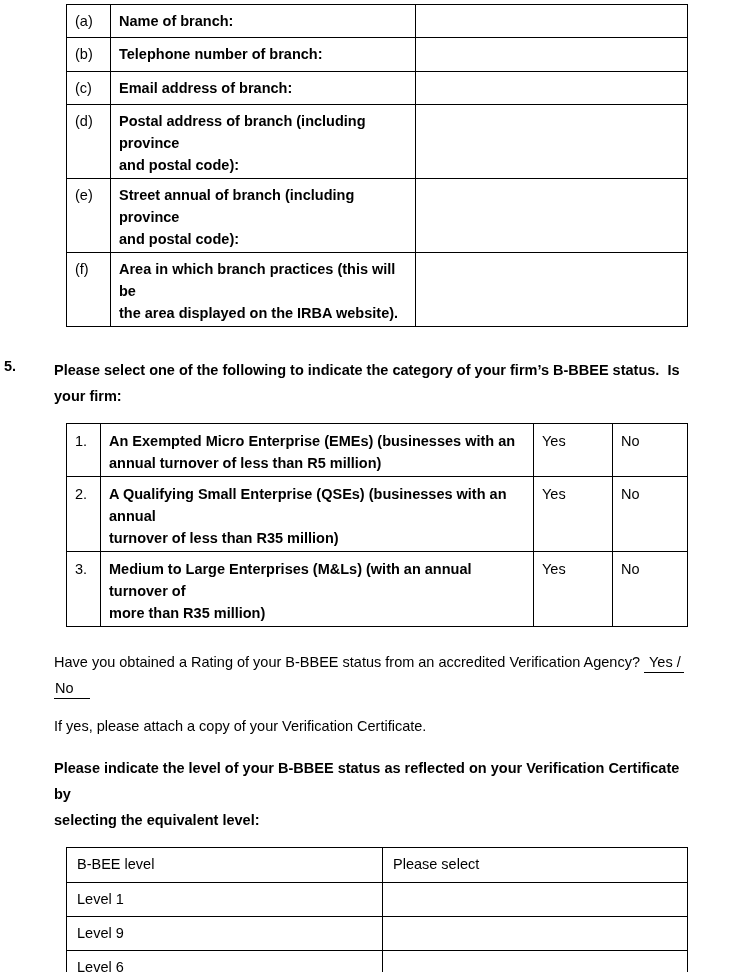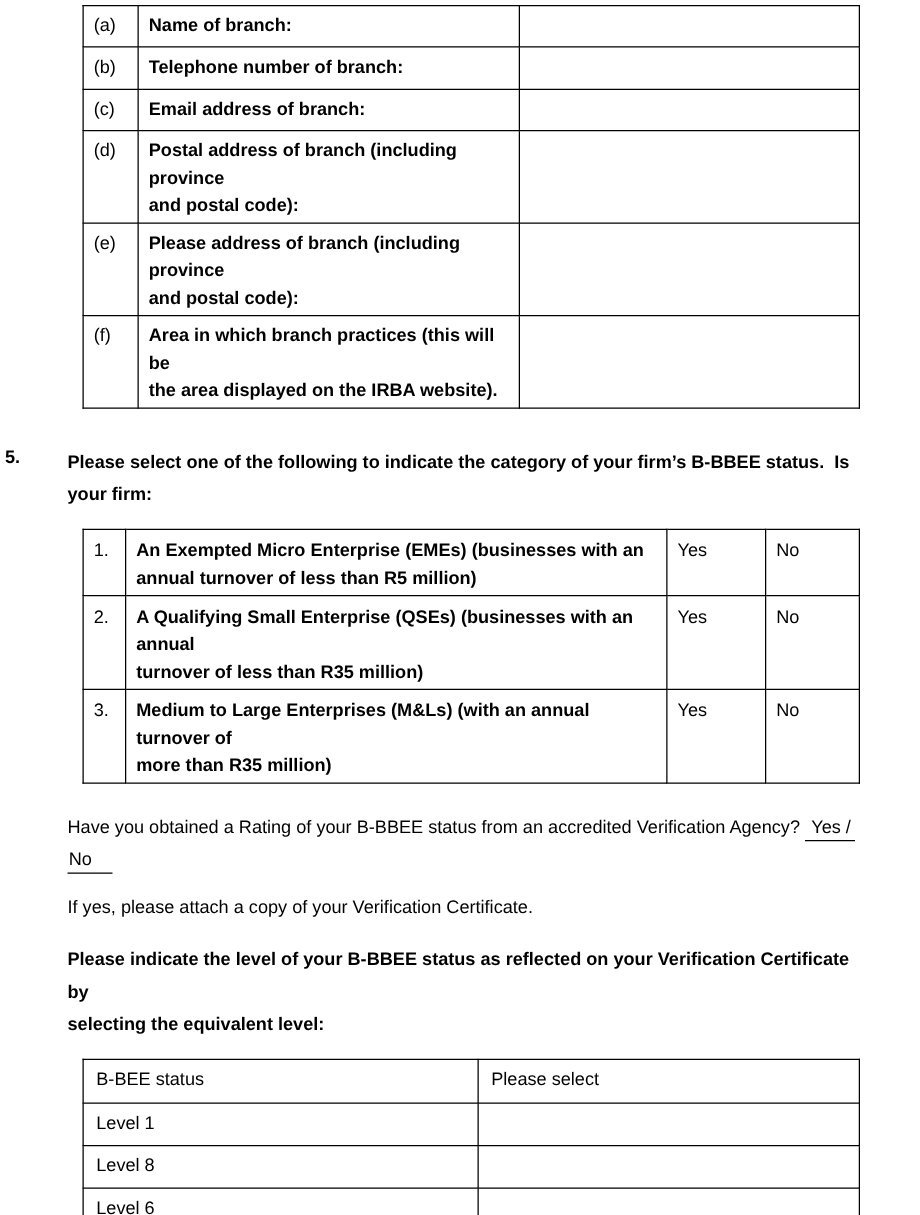--- a/index.html
+++ b/index.html
@@ -95,21 +95,21 @@
     <td></td>
   </tr>
   <tr style="height:54px">
     <td>(d)</td>
     <td class="prewrap">Postal address of branch (including province
 and postal code):</td>
     <td></td>
   </tr>
   <tr style="height:54px">
     <td>(e)</td>
-    <td class="prewrap">Please address of branch (including province
+    <td class="prewrap">Street annual of branch (including province
 and postal code):</td>
     <td></td>
   </tr>
   <tr style="height:54px">
     <td>(f)</td>
     <td class="prewrap">Area in which branch practices (this will be
 the area displayed on the IRBA website).</td>
     <td></td>
   </tr>
 </tbody>
@@ -164,29 +164,29 @@
 <p class="para prewrap" style="margin-top:16px">Please indicate the level of your B-BBEE status as reflected on your Verification Certificate by
 selecting the equivalent level:</p>
 
 <table class="level-table">
   <colgroup>
       <col class="col-status">
       <col class="col-select">
     </colgroup>
   <tbody>
       <tr style="height:35px">
-    <td>B-BEE status</td>
+    <td>B-BEE level</td>
     <td>Please select</td>
   </tr>
   <tr style="height:34px">
     <td>Level 1</td>
     <td></td>
   </tr>
   <tr style="height:34px">
-    <td>Level 8</td>
+    <td>Level 9</td>
     <td></td>
   </tr>
   <tr style="height:34px">
     <td>Level 6</td>
     <td></td>
   </tr>
 
 </tbody>
   </table>
 

